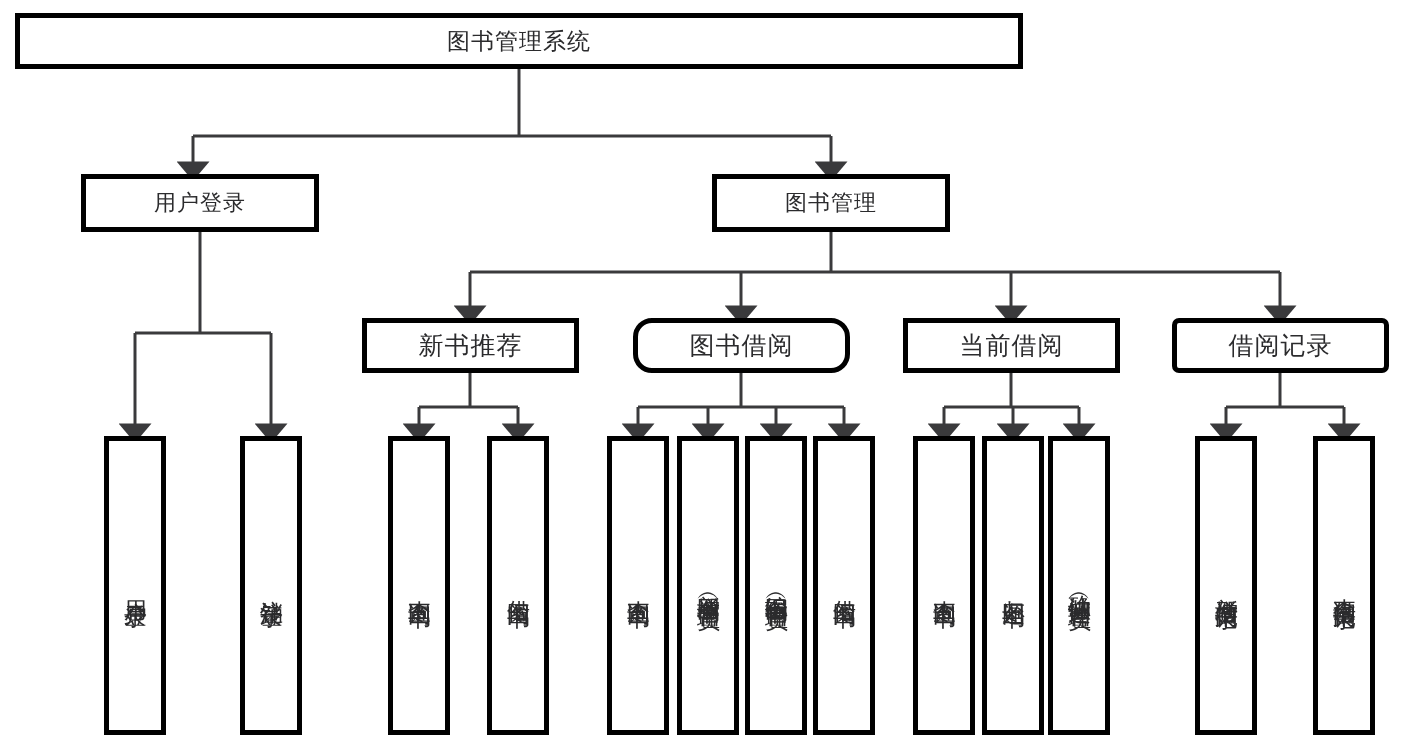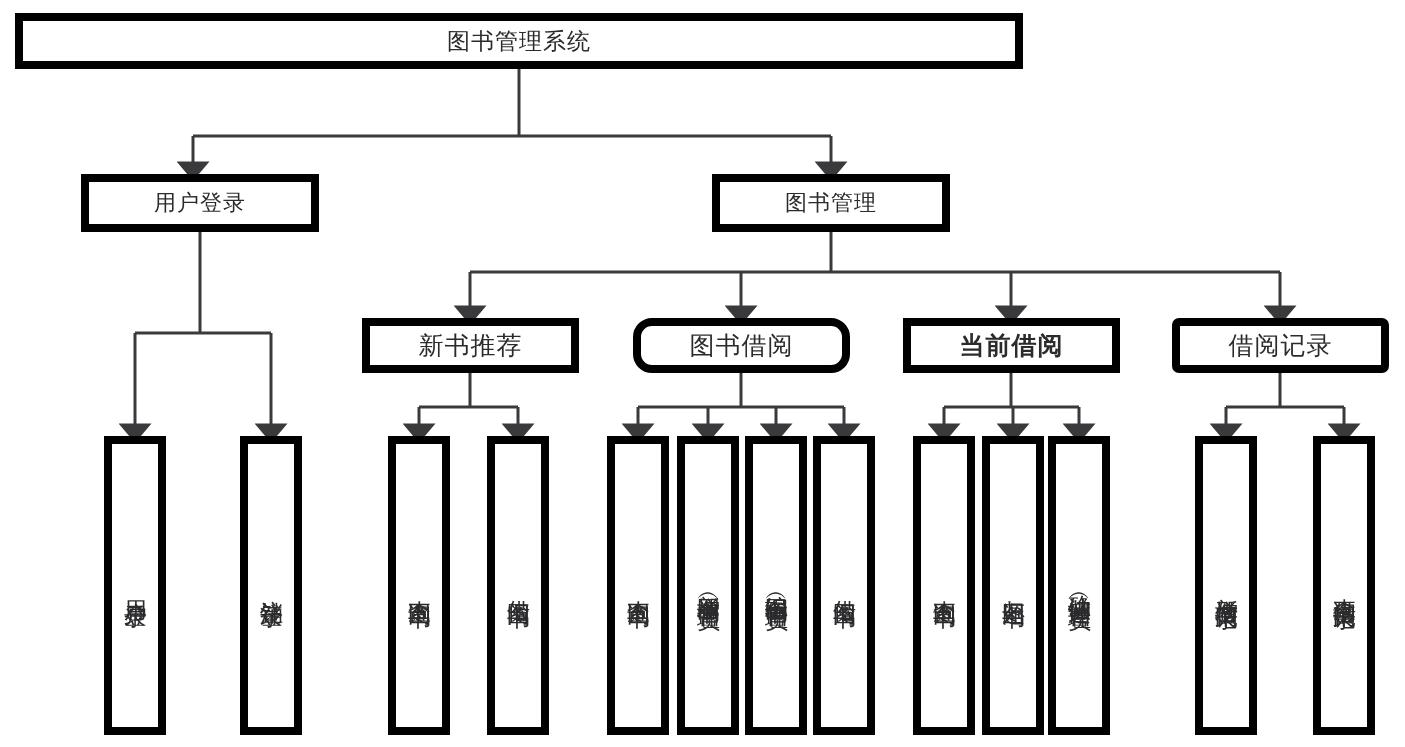--- a/index.html
+++ b/index.html
@@ -21,21 +21,21 @@
     left: 0;
     top: 0;
     width: 1405px;
     height: 747px;
     pointer-events: none;
   }
   .node {
     position: absolute;
     box-sizing: border-box;
     background: #ffffff;
-    border: 8px solid #000000;
+    border: 5px solid #000000;
     display: flex;
     align-items: center;
     justify-content: center;
     color: #2b2b2d;
   }
   .node-root {
     font-size: 23px;
     letter-spacing: 1px;
   }
   .node-mid {
@@ -128,21 +128,21 @@
         <span class="">图书管理</span>
       </div>
     </div>
   <div id="level2-layer">
       <div class="node node-sub" style="left: 362px; top: 318px; width: 217px; height: 55px;">
         <span class="">新书推荐</span>
       </div>
       <div class="node node-sub" style="left: 633px; top: 318px; width: 217px; height: 55px; border-radius: 19px;">
         <span class="">图书借阅</span>
       </div>
-      <div class="node node-sub" style="left: 903px; top: 318px; width: 217px; height: 55px; font-weight: bold;">
+      <div class="node node-sub" style="left: 903px; top: 318px; width: 217px; height: 55px;">
         <span class="">当前借阅</span>
       </div>
       <div class="node node-sub" style="left: 1172px; top: 318px; width: 217px; height: 55px; border-radius: 7px;">
         <span class="">借阅记录</span>
       </div>
     </div>
   <div id="leaf-layer">
       <div class="node node-leaf" style="left: 104px; top: 436px; width: 62px; height: 299px;">
         <span class="leaf-text">用户登录</span>
       </div>

